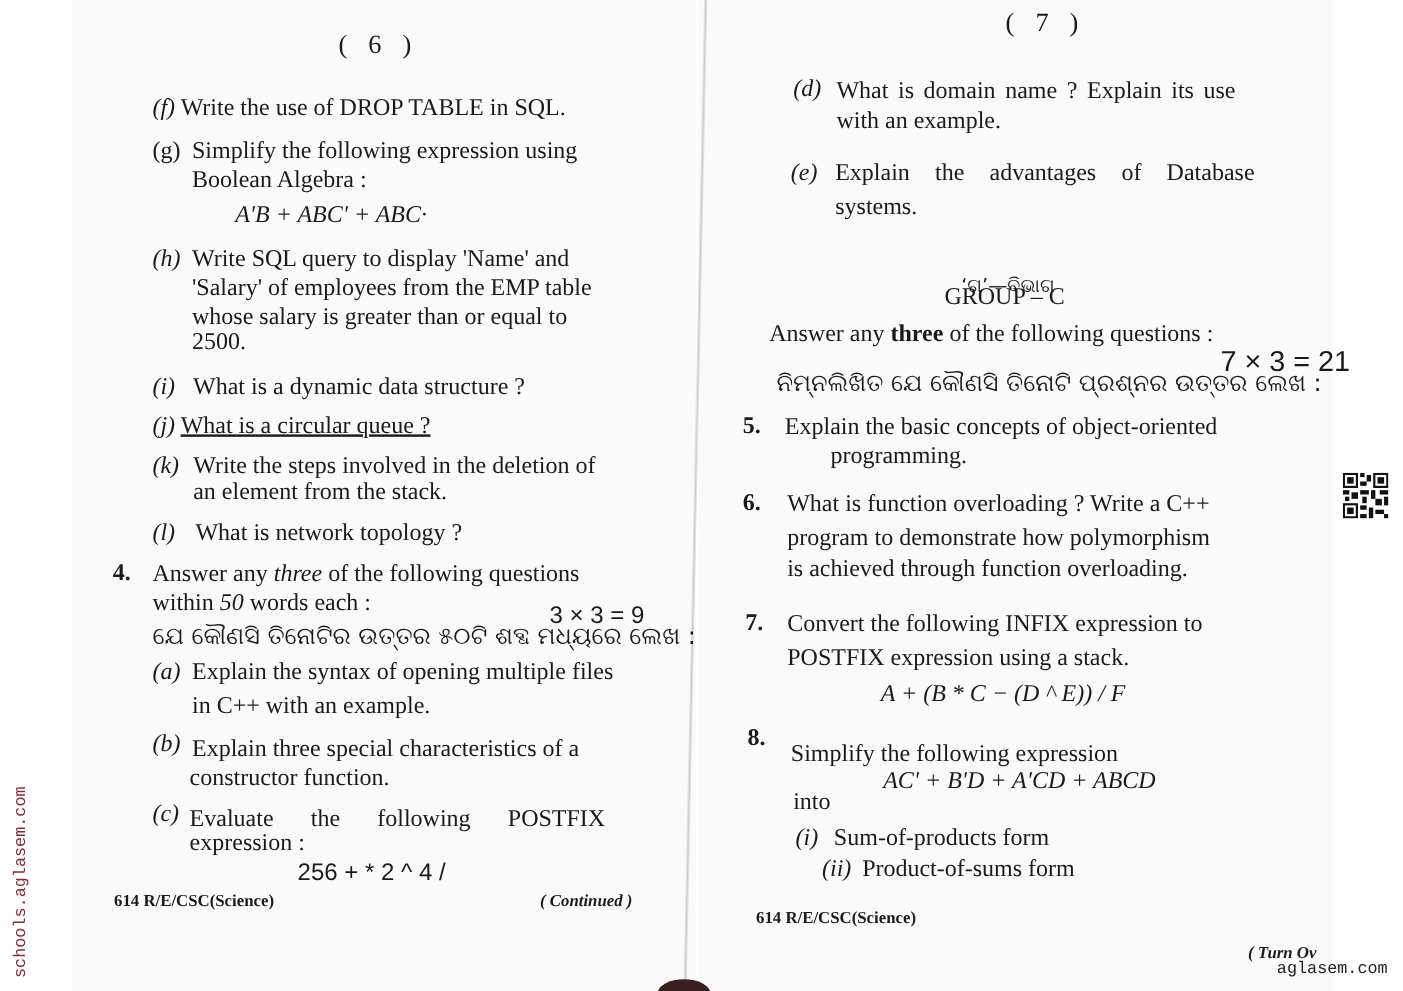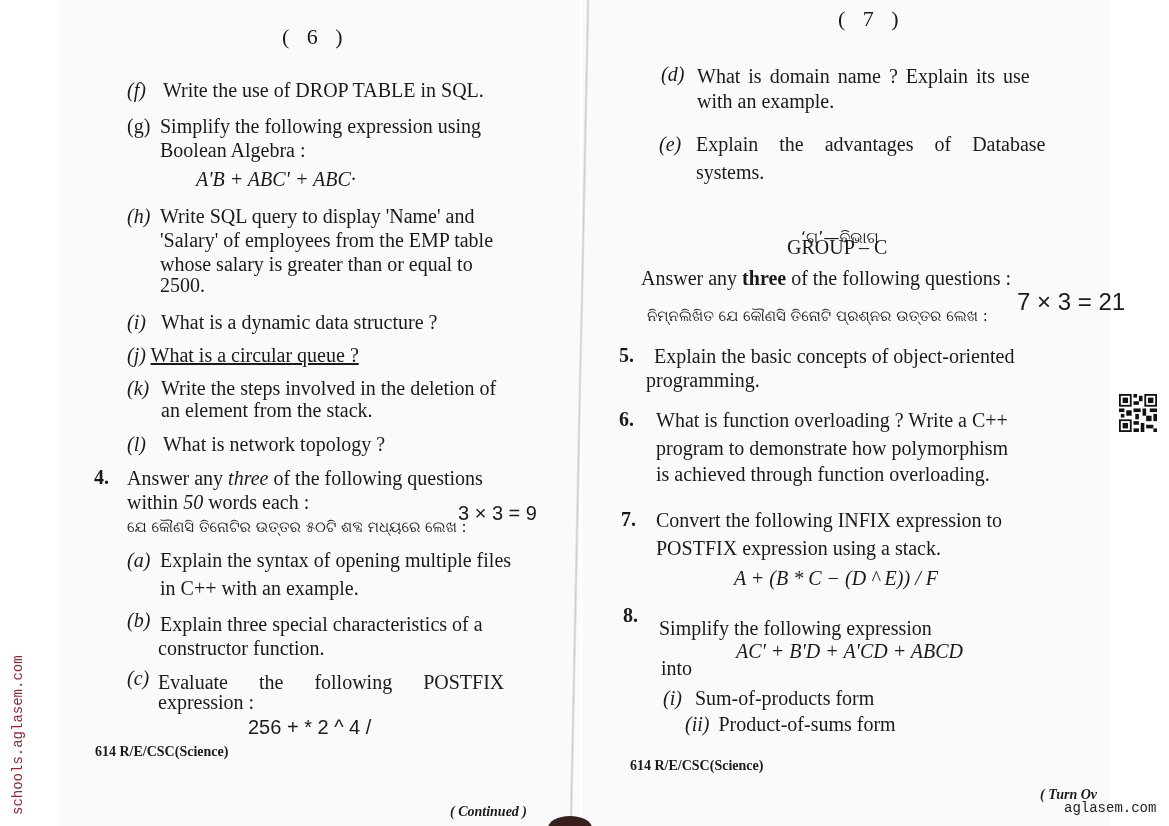--- a/index.html
+++ b/index.html
@@ -18,21 +18,21 @@
     .fold {
       position: absolute; left: 578px; top: 0; width: 3px; height: 826px;
       background: linear-gradient(to right, rgba(0,0,0,0.05), rgba(0,0,0,0.18), rgba(0,0,0,0.05));
       transform: skewX(-1.2deg);
     }
     .abs { position: absolute; white-space: nowrap; }
     .pnum { font-size: 22px; letter-spacing: 6px; }
     .q { font-size: 20px; line-height: 24px; }
     .lbl { font-style: italic; }
     .math { font-style: italic; font-size: 20px; }
-    .odia { font-family: "DejaVu Sans", sans-serif; font-size: 15px; }
+    .odia { font-family: "DejaVu Sans", sans-serif; font-size: 20px; }
     .footer-code { font-size: 14px; font-weight: bold; }
     .footer-note { font-size: 14px; font-weight: bold; font-style: italic; }
     .num { font-weight: bold; font-size: 20px; }
     .marks { font-family: "Liberation Sans", "DejaVu Sans", sans-serif; font-size: 20px; }
     .watermark-side {
       position: absolute; left: 10px; top: 815px;
       transform-origin: left top; transform: rotate(-90deg);
       font-family: "Liberation Mono", "DejaVu Sans Mono", monospace;
       font-size: 14px; color: #8a2a34; white-space: nowrap;
     }
@@ -53,21 +53,21 @@
 <body>
 
 <div class="paper left"></div>
 <div class="paper right"></div>
 <div class="fold"></div>
 
 <div class="abs pnum" style="left:282px;top:24px;">( 6 )</div>
 
 <div class="abs q" style="left:127px;top:78px;">
   <span class="lbl">(f)</span>
-  <span style="margin-left:12px;">Write the use of DROP TABLE in SQL.</span>
+  <span style="margin-left:0;">Write the use of DROP TABLE in SQL.</span>
 </div>
 
 <div class="abs q" style="left:127px;top:114px;">
   <span>(g)</span>
 </div>
 <div class="abs q" style="left:160px;top:114px;">Simplify the following expression using</div>
 <div class="abs q" style="left:160px;top:138px;">Boolean Algebra :</div>
 <div class="abs math" style="left:196px;top:168px;">A'B + ABC' + ABC·</div>
 
 <div class="abs q" style="left:127px;top:204px;">
@@ -119,21 +119,21 @@
 <div class="abs q" style="left:158px;top:636px;">constructor function.</div>
 
 <div class="abs q" style="left:127px;top:666px;">
   <span class="lbl">(c)</span>
 </div>
 <div class="abs q" style="left:158px;top:670px;word-spacing:26px;">Evaluate the following POSTFIX</div>
 <div class="abs q" style="left:158px;top:690px;">expression :</div>
 <div class="abs marks" style="left:248px;top:716px;">256 + * 2 ^ 4 /</div>
 
 <div class="abs footer-code" style="left:95px;top:744px;">614 R/E/CSC(Science)</div>
-<div class="abs footer-note" style="left:450px;top:804px;text-align:right;">( Continued )</div>
+<div class="abs footer-note" style="left:450px;top:744px;text-align:right;">( Continued )</div>
 
 <div class="abs pnum" style="left:838px;top:6px;">( 7 )</div>
 
 <div class="abs q" style="left:661px;top:62px;">
   <span class="lbl">(d)</span>
 </div>
 <div class="abs q" style="left:697px;top:64px;word-spacing:3px;">What is domain name ? Explain its use</div>
 <div class="abs q" style="left:697px;top:89px;">with an example.</div>
 
 <div class="abs q" style="left:659px;top:132px;">
@@ -146,21 +146,21 @@
 <div class="abs odia" style="left:801px;top:228px;font-size:16px;">‘ଗ’—ବିଭାଗ</div>
 
 <div class="abs q" style="left:641px;top:266px;">
   <span>Answer any </span><span style="font-weight:bold;">three</span><span> of the following questions :</span>
 </div>
 <div class="abs marks" style="left:1017px;top:288px;font-size:24px;">7 × 3 = 21</div>
 <div class="abs odia" style="left:647px;top:307px;">ନିମ୍ନଲିଖିତ ଯେ କୌଣସି ତିନୋଟି ପ୍ରଶ୍ନର ଉତ୍ତର ଲେଖ :</div>
 
 <div class="abs num" style="left:619px;top:344px;">5.</div>
 <div class="abs q" style="left:654px;top:344px;">Explain the basic concepts of object-oriented</div>
-<div class="abs q" style="left:646px;top:368px;text-align:center;">programming.</div>
+<div class="abs q" style="left:692px;top:368px;text-align:center;">programming.</div>
 
 <div class="abs num" style="left:619px;top:408px;">6.</div>
 <div class="abs q" style="left:656px;top:408px;">What is function overloading ? Write a C++</div>
 <div class="abs q" style="left:656px;top:436px;">program to demonstrate how polymorphism</div>
 <div class="abs q" style="left:656px;top:462px;">is achieved through function overloading.</div>
 
 <div class="abs num" style="left:621px;top:508px;">7.</div>
 <div class="abs q" style="left:656px;top:508px;text-align:right;">Convert the following INFIX expression to</div>
 <div class="abs q" style="left:656px;top:536px;">POSTFIX expression using a stack.</div>
 <div class="abs math" style="left:734px;top:567px;">A + (B * C − (D ^ E)) / F</div>

